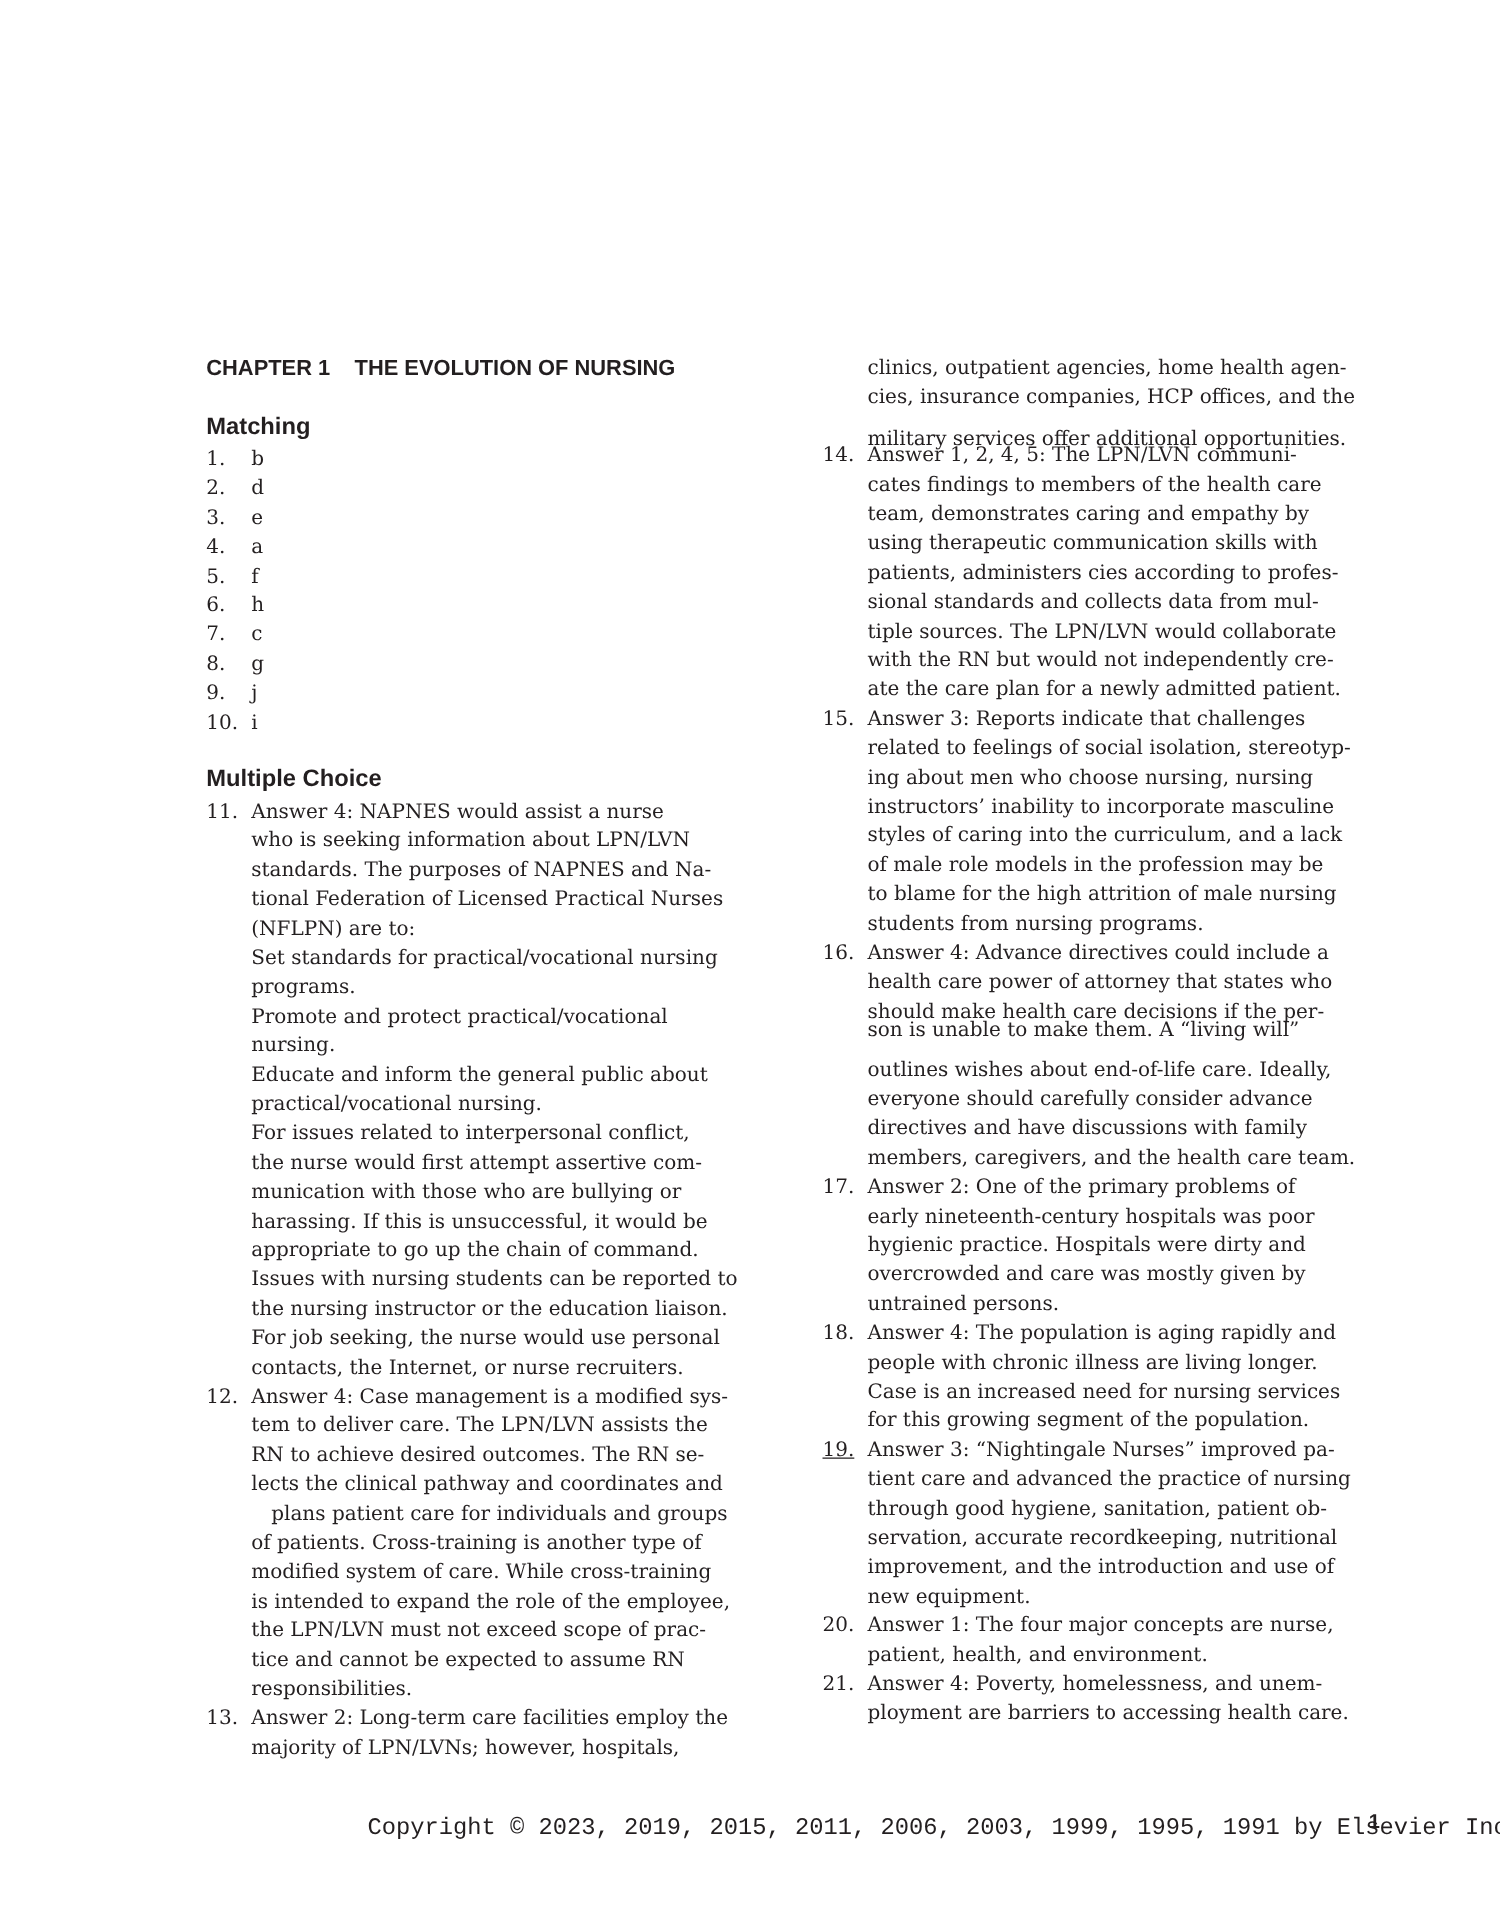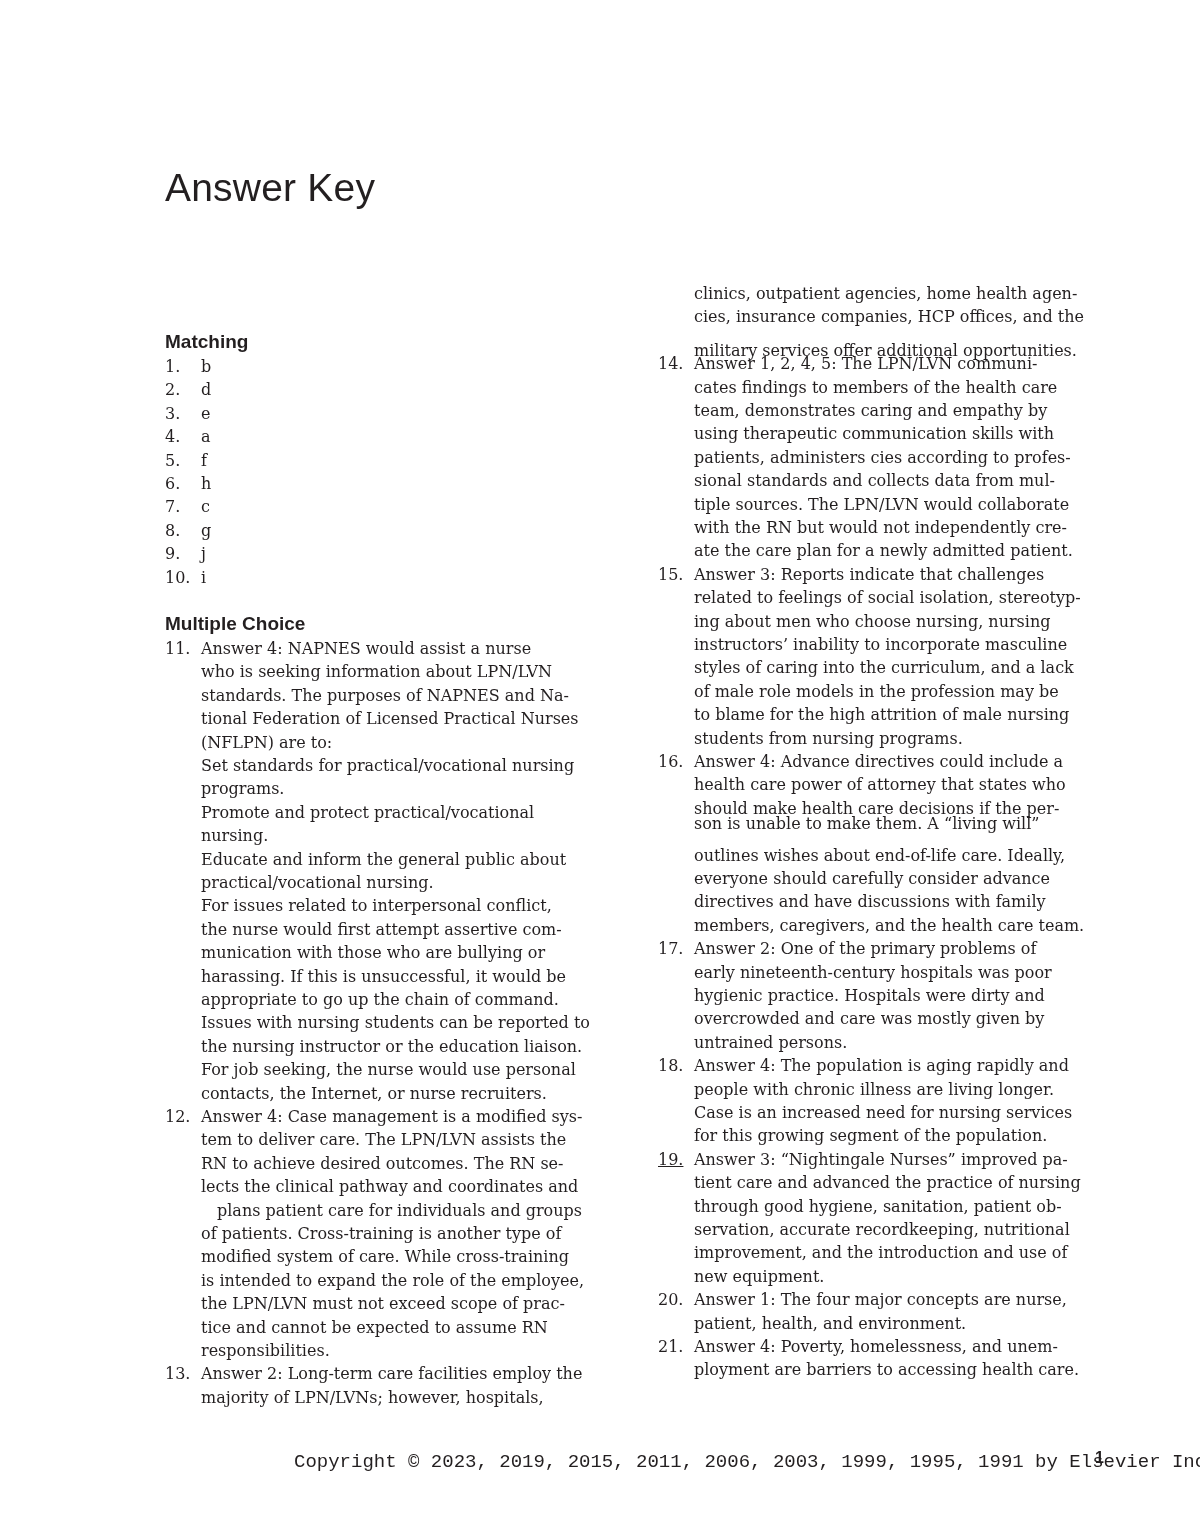--- a/index.html
+++ b/index.html
@@ -11,21 +11,21 @@
   .col { position: absolute; font-family: "DejaVu Serif", serif; font-size: 16px; line-height: 23.4px; }
   .line { position: absolute; white-space: nowrap; height: 23.4px; }
   .num { position: absolute; white-space: nowrap; }
   .footer { position: absolute; top: 1451px; left: 294px; font-family: Liberation Mono, monospace; font-size: 19px; white-space: nowrap; }
   .pageno { position: absolute; top: 1449px; left: 1095px; font-family: "Liberation Sans", sans-serif; font-size: 16px; font-weight: bold; }
 </style>
 </head>
 <body>
 
 <div class="page">
-  <h1 class="title">Answer Key</h1>
+  <h2 class="chapter">CHAPTER 1    THE EVOLUTION OF NURSING</h2>
 
   <h3 class="subhead" style="left:165px; top:331px;">Matching</h3>
   <div class="col" id="matching-list" style="left:165px; top:355px;">
       <div>
         <span class="num" style="top: 0px; left: 0px;">1.</span>
         <span class="line" style="top: 0px; left: 36px;">b</span>
       </div>
       <div>
         <span class="num" style="top: 23.4px; left: 0px;">2.</span>
         <span class="line" style="top: 23.4px; left: 36px;">d</span>

